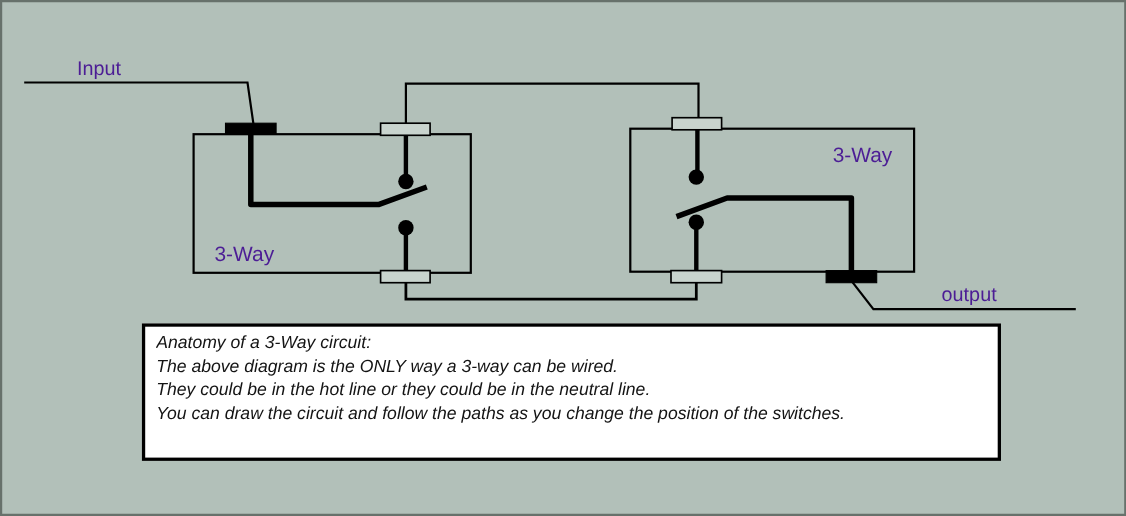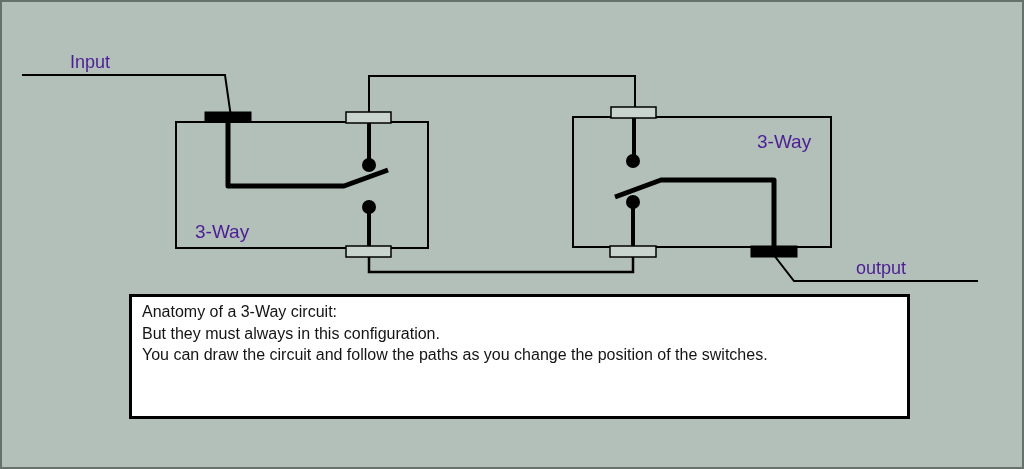--- a/index.html
+++ b/index.html
@@ -44,20 +44,21 @@
     background: #ffffff;
     border: 3px solid #000000;
     padding: 4px 8px 0 10px;
     color: #141414;
     font-size: 16px;
     line-height: 21.5px;
   }
   .note-line {
     white-space: nowrap;
     overflow: hidden;
+    font-style: italic;
   }
 </style>
 </head>
 <body>
 
 <div class="canvas">
 
   <svg class="wiring-svg" viewBox="0 0 1024 469" xmlns="http://www.w3.org/2000/svg">
 
     <path d="M22,75 H225 L231,117" fill="none" stroke="#000000" stroke-width="2"></path>
@@ -88,17 +89,18 @@
     <rect x="751" y="246" width="46" height="11" fill="#000000" stroke="#000000" stroke-width="1"></rect>
   </svg>
 
   <span class="diagram-label input-label">Input</span>
   <span class="diagram-label left-switch-label">3-Way</span>
   <span class="diagram-label right-switch-label">3-Way</span>
   <span class="diagram-label output-label">output</span>
 
   <div class="note-box">
     <div class="note-line">Anatomy of a 3-Way circuit:</div>
-    <div class="note-line">But they must always in this configuration.</div>
+    <div class="note-line">The above diagram is the ONLY way a 3-way can be wired.</div>
+    <div class="note-line">They could be in the hot line or they could be in the neutral line.</div>
     <div class="note-line">You can draw the circuit and follow the paths as you change the position of the switches.</div>
   </div>
 
 </div>
 
 </body></html>

